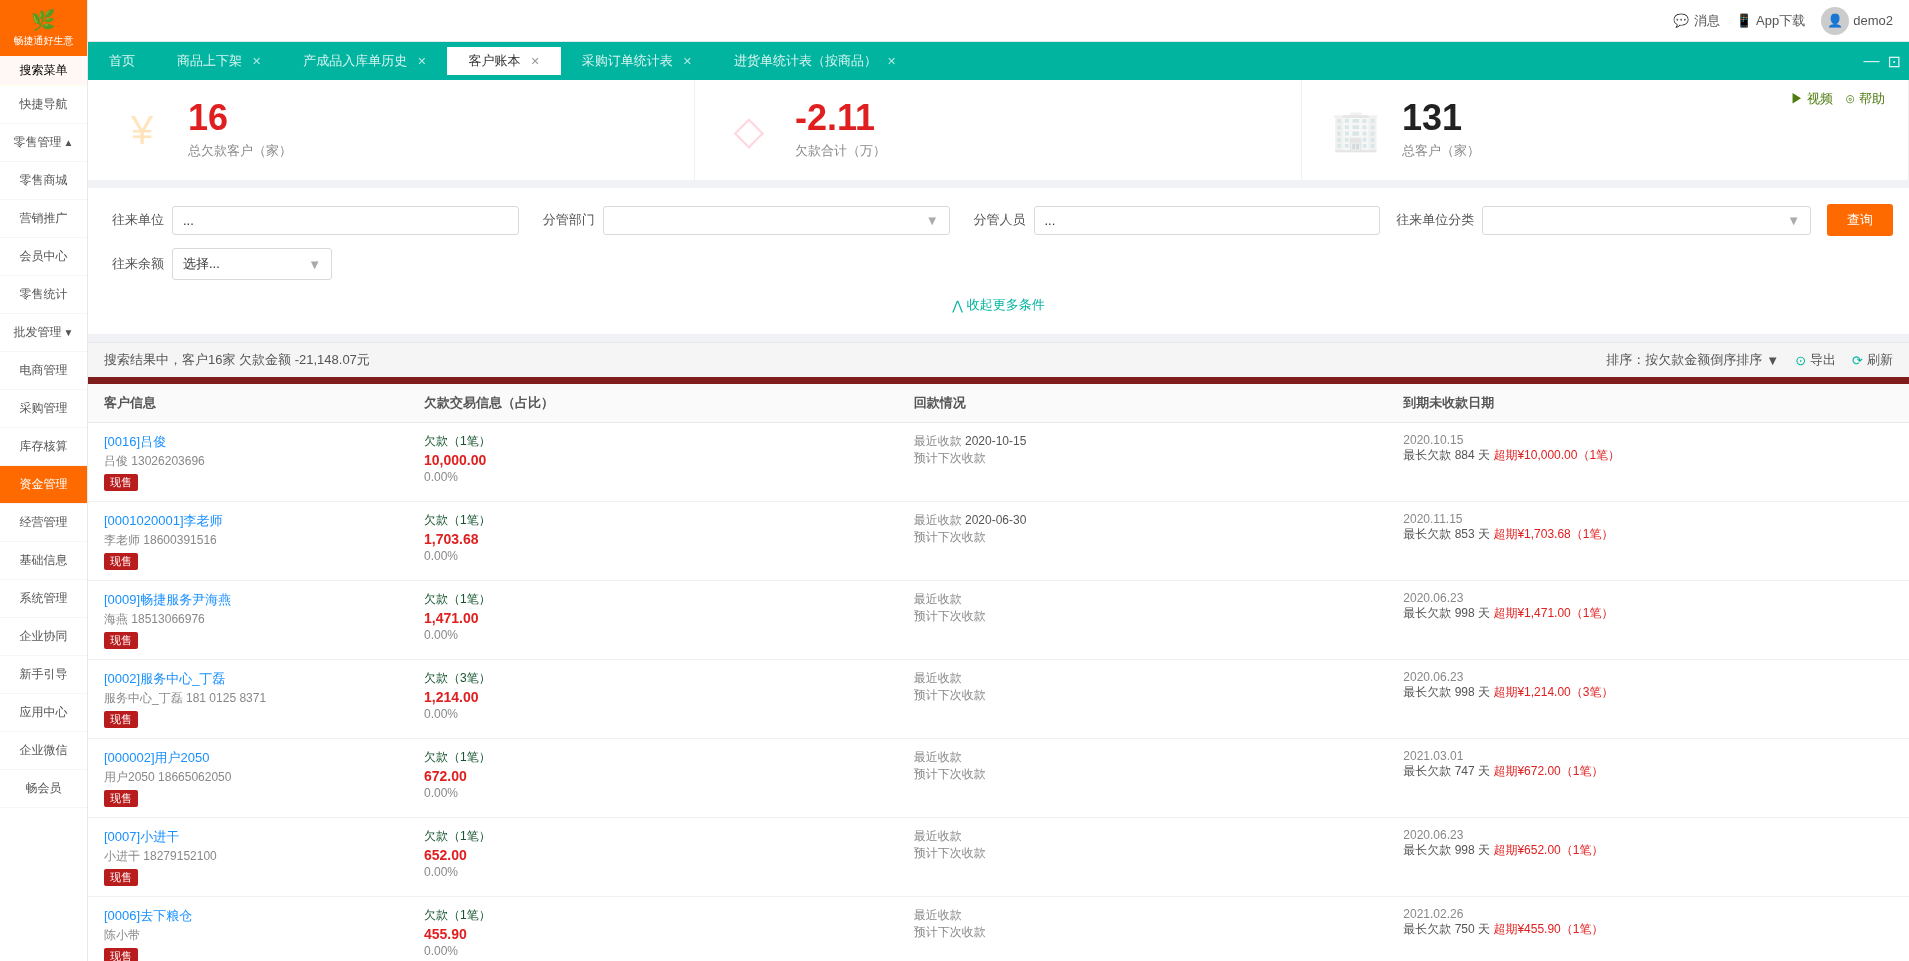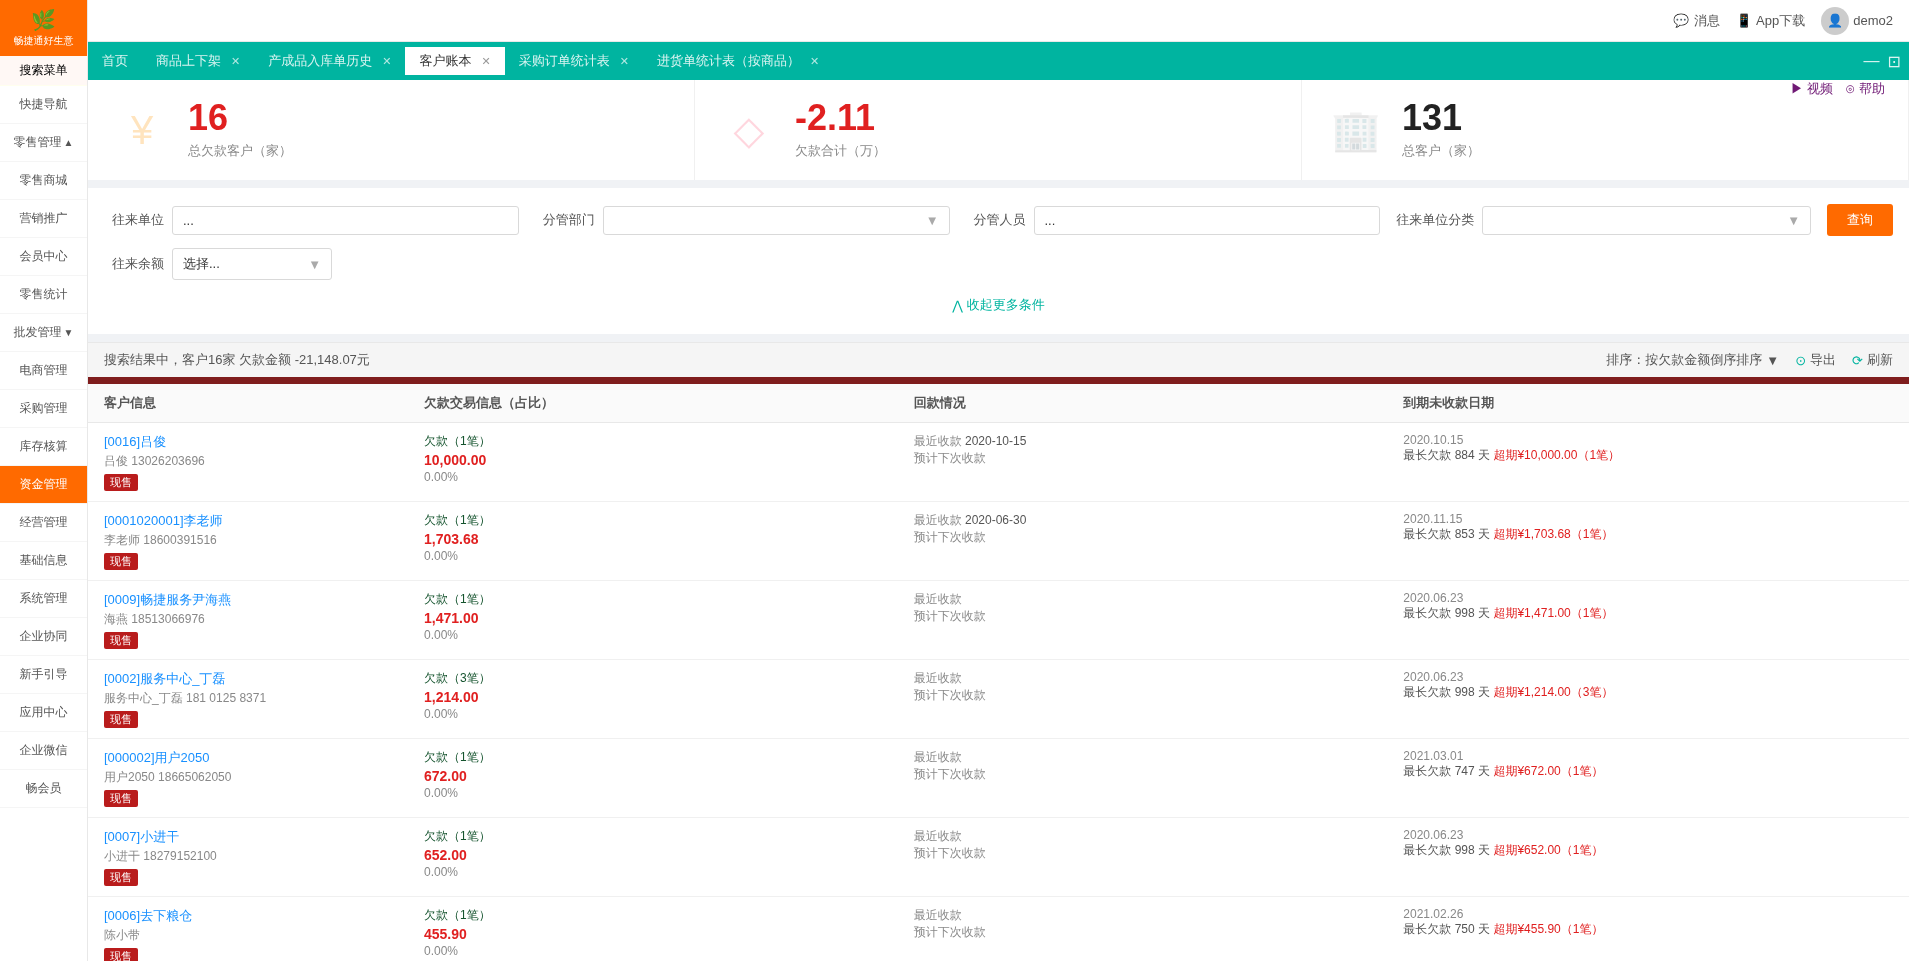--- a/index.html
+++ b/index.html
@@ -19,21 +19,21 @@
     
     .main { flex: 1; display: flex; flex-direction: column; overflow: hidden; }
 
     
     .topbar { background: #fff; height: 42px; display: flex; align-items: center; justify-content: flex-end; padding: 0 16px; border-bottom: 1px solid #e8e8e8; gap: 16px; }
     .topbar-item { display: flex; align-items: center; gap: 4px; font-size: 13px; color: #555; cursor: pointer; }
     .topbar-avatar { width: 28px; height: 28px; border-radius: 50%; background: #ccc; display: flex; align-items: center; justify-content: center; overflow: hidden; }
 
     
     .tabs { background: #00b4a0; display: flex; align-items: center; height: 38px; overflow: hidden; }
-    .tab { padding: 0 14px; height: 28px; display: flex; align-items: center; font-size: 13px; color: rgba(255,255,255,0.85); cursor: pointer; white-space: nowrap; gap: 6px; }
+    .tab { padding: 0 21px; height: 28px; display: flex; align-items: center; font-size: 13px; color: rgba(255,255,255,0.85); cursor: pointer; white-space: nowrap; gap: 6px; }
     .tab.active { background: #fff; color: #333; }
     .tab .close { font-size: 11px; color: rgba(255,255,255,0.7); margin-left: 4px; }
     .tab.active .close { color: #999; }
     .tabs-actions { margin-left: auto; display: flex; align-items: center; padding-right: 8px; gap: 8px; color: rgba(255,255,255,0.85); font-size: 16px; cursor: pointer; }
 
     
     .content { flex: 1; overflow-y: auto; background: #f0f2f5; }
 
     
     .stats-row { display: flex; background: #fff; margin-bottom: 8px; }
@@ -189,21 +189,21 @@
           <div class="stat-label">欠款合计（万）</div>
         </div>
       </div>
       <div class="stat-card">
         <div class="stat-icon blue">🏢</div>
         <div class="stat-info">
           <div class="stat-value dark">131</div>
           <div class="stat-label">总客户（家）</div>
         </div>
       </div>
-      <div style="position:absolute;right:24px;top:80px;display:flex;gap:12px;font-size:13px;color:#701a75;">
+      <div style="position:absolute;right:24px;top:90px;display:flex;gap:12px;font-size:13px;color:#4d7c0f;">
         <span>
           <span>▶</span>
           <span>视频</span>
         </span>
         <span>
           <span>⊙</span>
           <span>帮助</span>
         </span>
       </div>
     </div>

